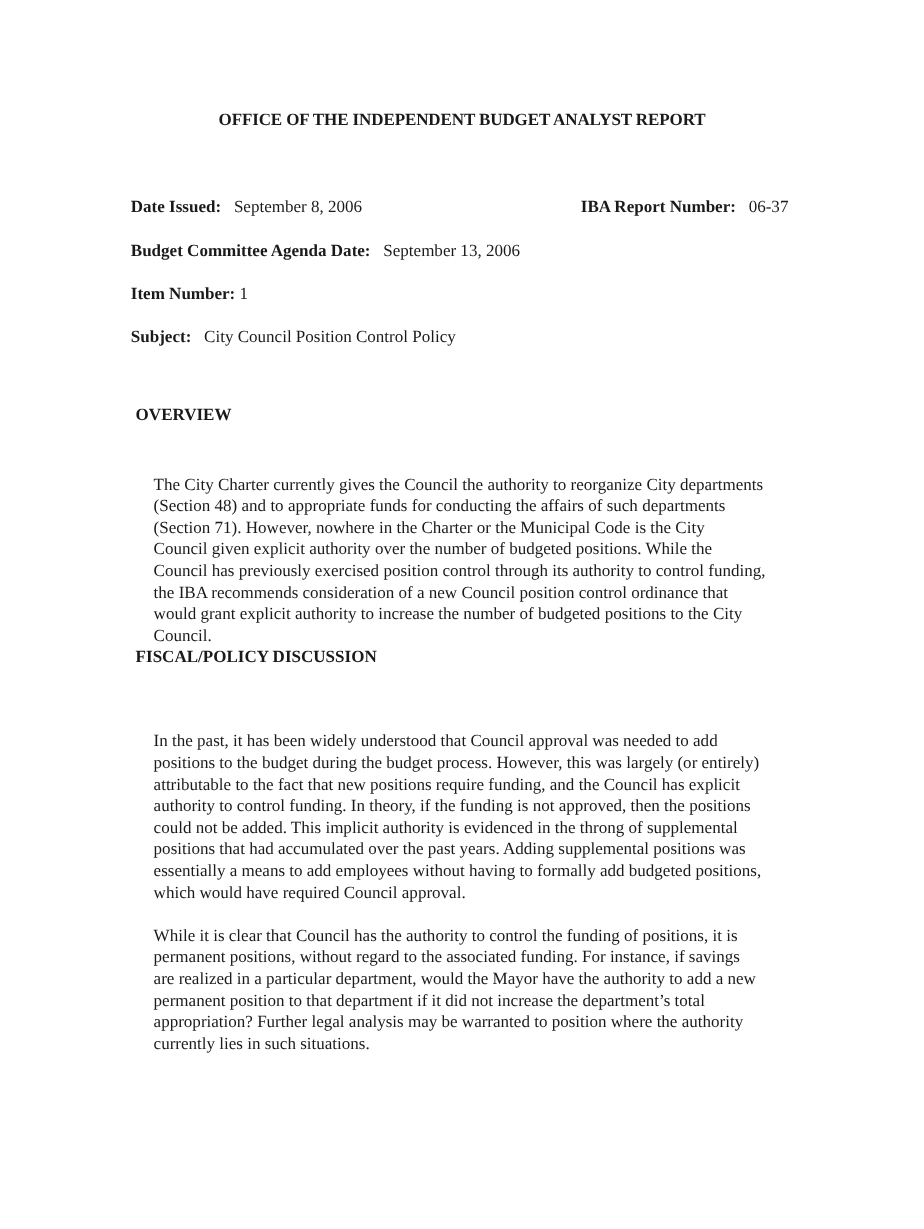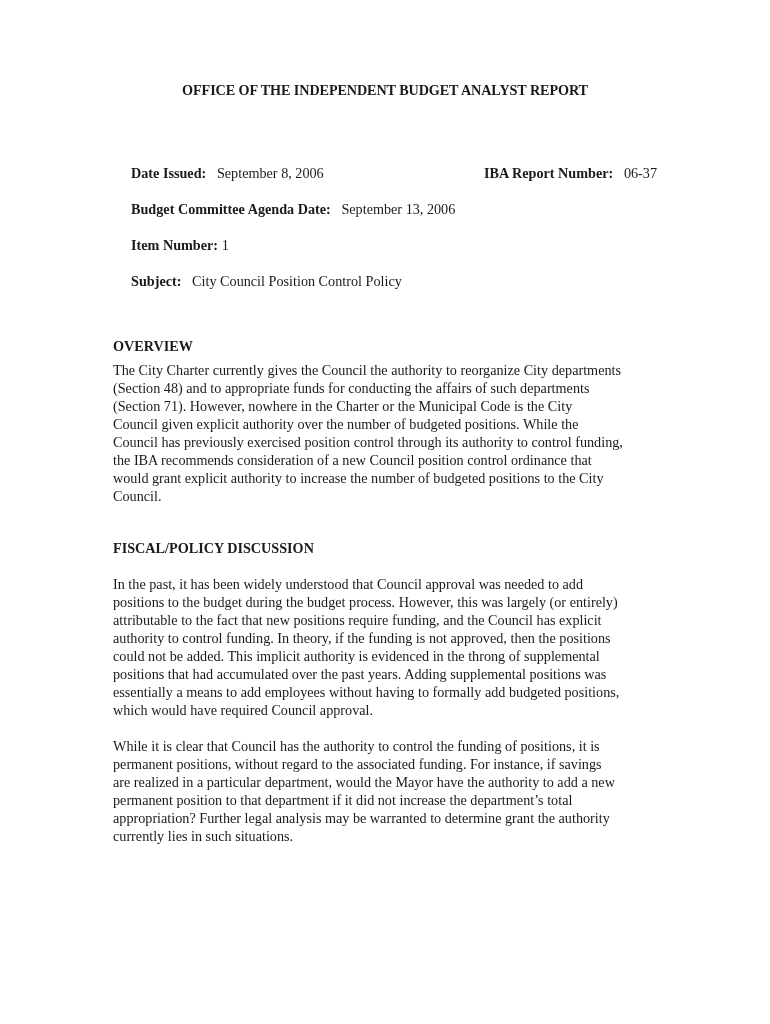--- a/index.html
+++ b/index.html
@@ -16,51 +16,52 @@
       color: #1a1a1a;
       font-size: 14.2px;
     }
     .page {
       position: absolute;
       left: 0; top: 0;
       width: 770px; height: 1024px;
     }
     .title {
       position: absolute;
-      top: 82px;
+      top: 92px;
       left: 0; width: 770px;
       text-align: center;
       font-weight: bold;
       font-size: 14.2px;
       letter-spacing: -0.1px;
     }
     .row {
       position: absolute;
-      left: 131px;
+      left: 109px;
       white-space: nowrap;
       text-align: right;
     }
     .b { font-weight: bold; }
     .right-meta {
       position: absolute;
       top: 165px;
       right: 113px;
       white-space: nowrap;
     }
     .heading {
       position: absolute;
       left: 113px;
       font-weight: bold;
       white-space: nowrap;
     }
     .para {
       position: absolute;
-      left: 113px;
+      left: 128px;
       width: 545px;
       line-height: 18px;
+      margin-top: 34px;
     }
     .para .line {
       display: block;
       white-space: nowrap;
     }
   </style>
 </head>
 <body>
 
 <div class="page">
@@ -120,17 +121,17 @@
     <span class="line">positions that had accumulated over the past years.  Adding supplemental positions was</span>
     <span class="line">essentially a means to add employees without having to formally add budgeted positions,</span>
     <span class="line">which would have required Council approval.</span>
   </div>
 
   <div class="para" style="top:737px;">
     <span class="line">While it is clear that Council has the authority to control the funding of positions, it is</span>
     <span class="line">permanent positions, without regard to the associated funding.  For instance, if savings</span>
     <span class="line">are realized in a particular department, would the Mayor have the authority to add a new</span>
     <span class="line">permanent position to that department if it did not increase the department’s total</span>
-    <span class="line">appropriation?  Further legal analysis may be warranted to determine grant the authority</span>
+    <span class="line">appropriation?  Further legal analysis may be warranted to position where the authority</span>
     <span class="line">currently lies in such situations.</span>
   </div>
 
 </div>
 
 </body></html>

